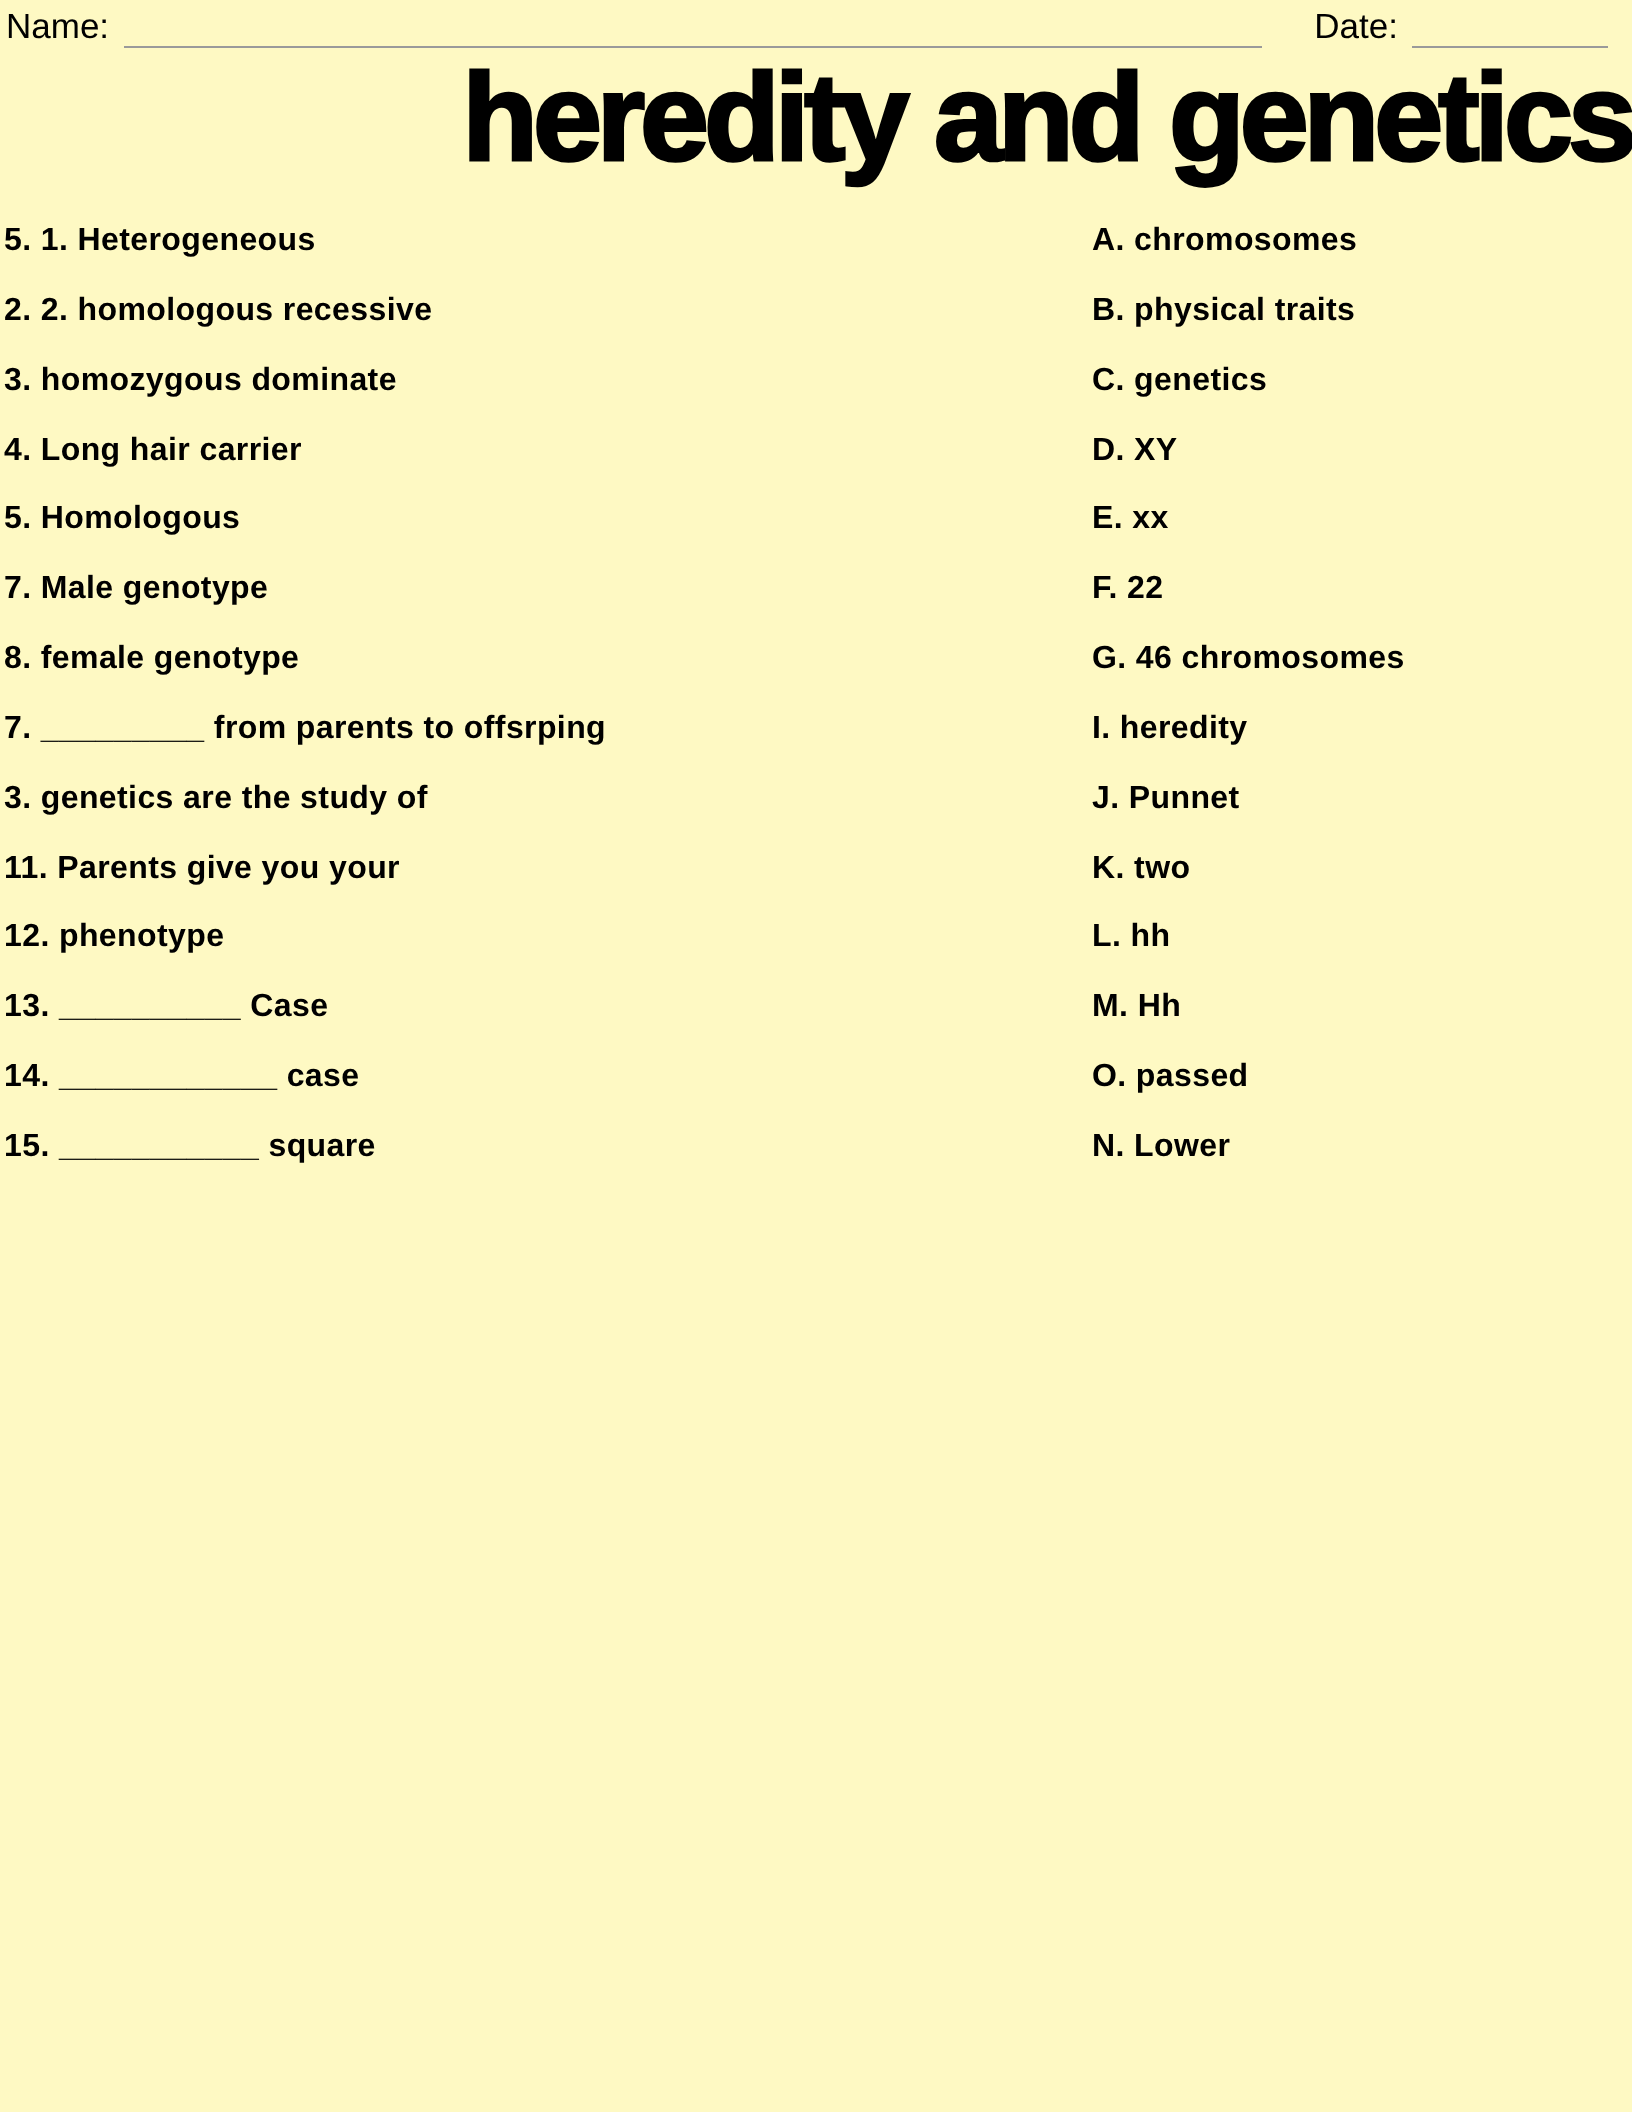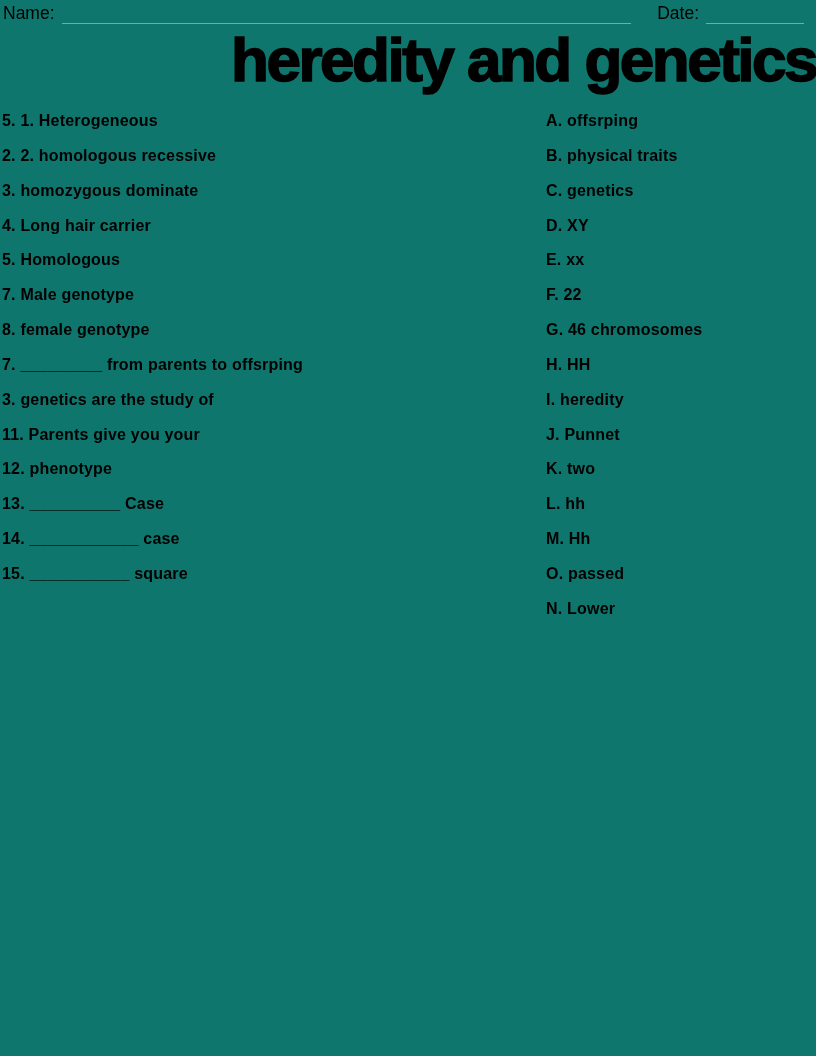--- a/index.html
+++ b/index.html
@@ -1,21 +1,21 @@
 <!DOCTYPE html>
 <html><head>
 <meta charset="utf-8">
 <style>
   * { margin: 0; padding: 0; box-sizing: border-box; }
   html, body { background: #ffffff; }
   .page {
     position: relative;
     width: 816px;
     height: 1056px;
-    background: #0f766e;
+    background: #fef9c3;
     font-family: "Liberation Sans", sans-serif;
     color: #000000;
     overflow: hidden;
   }
 
   
   .header-row {
     position: absolute;
     top: 2px;
     left: 3px;
@@ -105,28 +105,27 @@
         <div class="match-row">8. female genotype</div>
         <div class="match-row">7. _________ from parents to offsrping</div>
         <div class="match-row">3. genetics are the study of</div>
         <div class="match-row">11. Parents give you your</div>
         <div class="match-row">12. phenotype</div>
         <div class="match-row">13. __________ Case</div>
         <div class="match-row">14. ____________ case</div>
         <div class="match-row">15. ___________ square</div>
       </div>
     <div class="col col-answers">
-        <div class="match-row">A. offsrping</div>
+        <div class="match-row">A. chromosomes</div>
         <div class="match-row">B. physical traits</div>
         <div class="match-row">C. genetics</div>
         <div class="match-row">D. XY</div>
         <div class="match-row">E. xx</div>
         <div class="match-row">F. 22</div>
         <div class="match-row">G. 46 chromosomes</div>
-        <div class="match-row">H. HH</div>
         <div class="match-row">I. heredity</div>
         <div class="match-row">J. Punnet</div>
         <div class="match-row">K. two</div>
         <div class="match-row">L. hh</div>
         <div class="match-row">M. Hh</div>
         <div class="match-row">O. passed</div>
         <div class="match-row">N. Lower</div>
       </div>
   </div>
 

